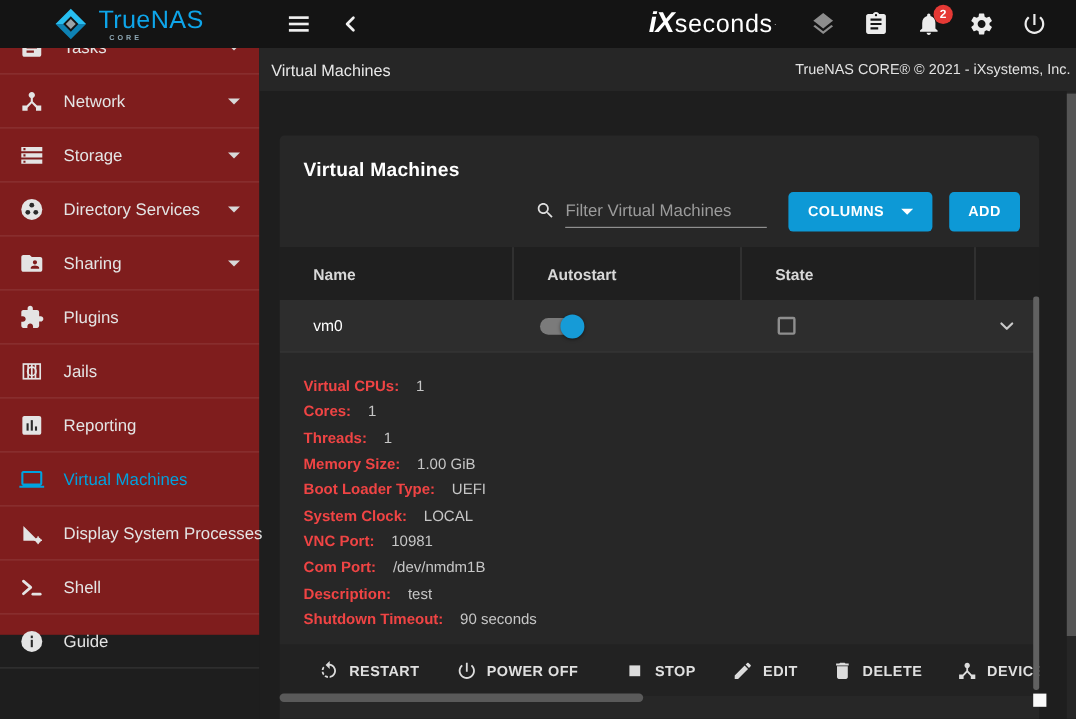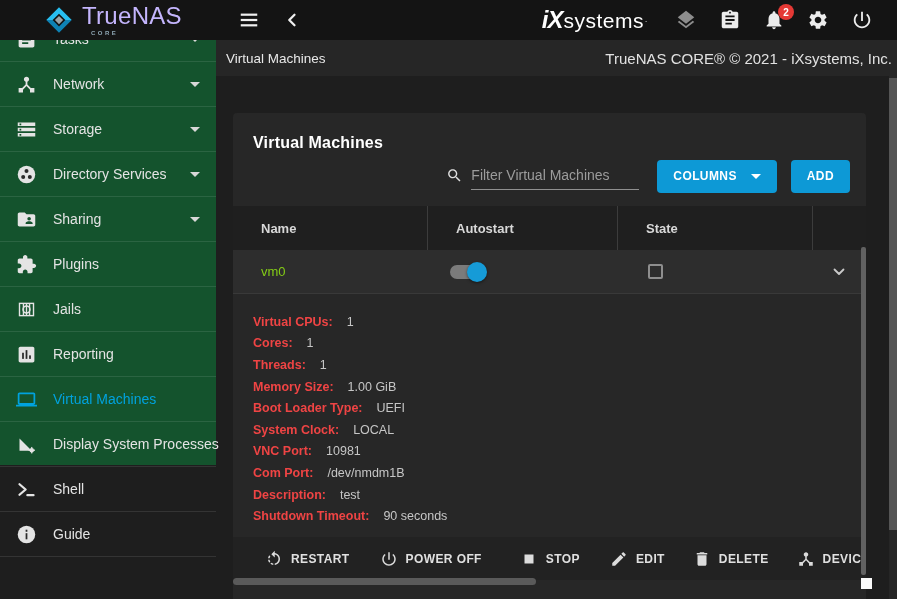--- a/index.html
+++ b/index.html
@@ -6,54 +6,54 @@
   html,body { width:897px; height:599px; overflow:hidden; background:#1e1e1e;
     font-family:"Liberation Sans","DejaVu Sans",sans-serif; }
   .stage { position:relative; width:897px; height:599px; overflow:hidden; }
 
   
   .app-header { position:absolute; top:0; left:0; right:0; height:40px; background:#141414;
     z-index:30; display:flex; align-items:center; }
   .logo-block { width:216px; display:flex; align-items:center; padding-left:44px; }
   .logo-icon { width:30px; height:30px; flex:none; }
   .logo-text { margin-left:8px; display:flex; flex-direction:column; line-height:1; }
-  .logo-title { color:#c4b5fd; font-size:24px; font-weight:400; letter-spacing:.3px; }
+  .logo-title { color:#0ea5e9; font-size:21px; font-weight:400; letter-spacing:.3px; }
   .logo-sub { color:#8fa8b5; font-size:6px; font-weight:700; letter-spacing:2.5px; margin:2px 0 0 9px; }
   .hdr-btn { display:flex; align-items:center; justify-content:center; width:24px; height:24px; cursor:pointer; }
   .menu-btn { margin-left:21px; }
   .back-btn { margin-left:20px; }
   .hdr-right { margin-left:auto; display:flex; align-items:center; padding-right:13px; }
   .ix-logo { display:flex; align-items:baseline; color:#fff; margin-right:16px; }
   .ix-mark { font-size:24px; font-weight:700; font-style:italic; letter-spacing:-1px; }
   .ix-sys { font-size:21px; font-weight:400; letter-spacing:.5px; margin-left:1px; }
   .ix-tm { font-size:9px; margin-left:1px; color:#cfcfcf; }
   .hdr-icon { width:22px; height:22px; margin:0 11px; position:relative; color:#ececec; cursor:pointer; }
   .hdr-icon svg { width:22px; height:22px; display:block; }
   .icon-dim { color:#8d8d8d; }
   .badge { position:absolute; top:-5px; right:-9px; min-width:16px; height:16px; border-radius:8px;
     background:#e53935; color:#fff; font-size:10px; font-weight:700; display:flex; align-items:center;
     justify-content:center; padding:0 3px; }
 
   
-  .sidebar { position:absolute; top:0; left:0; width:216px; height:465px; background:#14532d; z-index:10;text-align:right; }
+  .sidebar { position:absolute; top:0; left:0; width:216px; height:529px; background:#7f1d1d; z-index:10;text-align:right; }
   .sb-list { padding-top:17px; }
   .sb-item { height:45px; display:flex; align-items:center; padding:0 16px 0 14px; color:#e4e4e4;
     border-bottom:1px solid rgba(255,255,255,.10); cursor:pointer; }
   .sb-icon { width:24px; height:24px; flex:none; display:flex; align-items:center; justify-content:center; }
   .sb-icon svg { width:21px; height:21px; display:block; }
   .sb-label { margin-left:15px; font-size:14px; white-space:nowrap; }
   .sb-caret { margin-left:auto; width:0; height:0; border-left:5px solid transparent;
     border-right:5px solid transparent; border-top:5px solid #d8d8d8; }
   .sb-item.active { color:#00a2de; }
 
   
   .crumb-bar { position:absolute; top:40px; left:216px; right:0; height:36px; background:#262626;
     z-index:20; display:flex; align-items:center; justify-content:space-between; padding:0 5px 0 10px; }
   .crumb-title { color:#e8e8e8; font-size:13.5px; }
-  .crumb-copy { color:#e2e2e2; font-size:15px; }
+  .crumb-copy { color:#e2e2e2; font-size:12px; }
 
   
   .content { position:absolute; top:76px; left:216px; right:0; bottom:0; background:#1e1e1e; z-index:5; }
   .card { position:absolute; left:17px; top:37px; width:633px; height:495px; background:#272727;
     border-radius:4px 4px 0 0; overflow:hidden; }
   .card-title { margin:21px 0 0 20px; color:#ffffff; font-size:16px; font-weight:700; letter-spacing:.2px; }
   .toolbar { margin-top:7px; height:34px; display:flex; align-items:center; justify-content:flex-end;
     padding-right:16px; }
   .search-wrap { display:flex; align-items:flex-end; margin-right:18px; }
   .search-ic { width:17px; height:17px; color:#dedede; margin:0 8px 6px 0; }
@@ -69,21 +69,21 @@
   .btn-caret { width:0; height:0; border-left:5px solid transparent; border-right:5px solid transparent;
     border-top:5px solid #fff; margin-left:14px; }
 
   .tbl-head { margin-top:13px; height:44px; background:#1f1f1f; display:grid;
     grid-template-columns:195px 190px 195px 1fr; align-items:center; }
   .th { color:#d8d8d8; font-size:13px; font-weight:700; padding-left:28px; height:100%;
     display:flex; align-items:center; border-right:1px solid #3c3c3c; }
   .th:last-child { border-right:none; }
   .tbl-row { height:44px; background:#2d2d2d; display:grid; grid-template-columns:195px 190px 195px 1fr;
     align-items:center; border-bottom:1px solid rgba(255,255,255,.06); }
-  .td-name { color:#84cc16; font-size:13px; padding-left:28px; }
+  .td-name { color:#ffffff; font-size:13px; padding-left:28px; }
   .td-state { padding-left:22px; }
   .td-auto { padding-left:30px; }
   .td-exp { padding-left:20px; }
 
   .toggle { position:relative; width:34px; height:14px; cursor:pointer; }
   .toggle-track { position:absolute; left:0; top:0; width:34px; height:14px; border-radius:7px; background:#7b7b7b; }
   .toggle-thumb { position:absolute; right:-3px; top:-3px; width:20px; height:20px; border-radius:50%;
     background:#169bd7; box-shadow:0 1px 3px rgba(0,0,0,.5); }
   .checkbox { width:15px; height:15px; border:2px solid #8e8e8e; border-radius:2px; background:transparent; cursor:pointer; }
   .row-chevron { color:#c9c9c9; cursor:pointer; }
@@ -276,21 +276,21 @@
     </div>
     <div class="hdr-btn back-btn">
       <svg viewBox="0 0 24 24" width="18" height="18" fill="none" stroke="#f0f0f0" stroke-width="3" stroke-linecap="round" stroke-linejoin="round">
           <polyline points="14,5 7,12 14,19"></polyline>
         </svg>
     </div>
 
     <div class="hdr-right">
       <div class="ix-logo">
         <span class="ix-mark">iX</span>
-        <span class="ix-sys">systems</span>
+        <span class="ix-sys">seconds</span>
         <span class="ix-tm">˙</span>
       </div>
 
       <div class="hdr-icon icon-dim">
         <svg viewBox="0 0 24 24" fill="currentColor">
             <path d="M11.99 18.54l-7.37-5.73L3 14.07l9 7 9-7-1.63-1.27-7.38 5.73zM12 16l7.36-5.73L21 9l-9-7-9 7 1.63 1.27L12 16z"></path>
           </svg>
       </div>
       <div class="hdr-icon">
         <svg viewBox="0 0 24 24" fill="currentColor">

